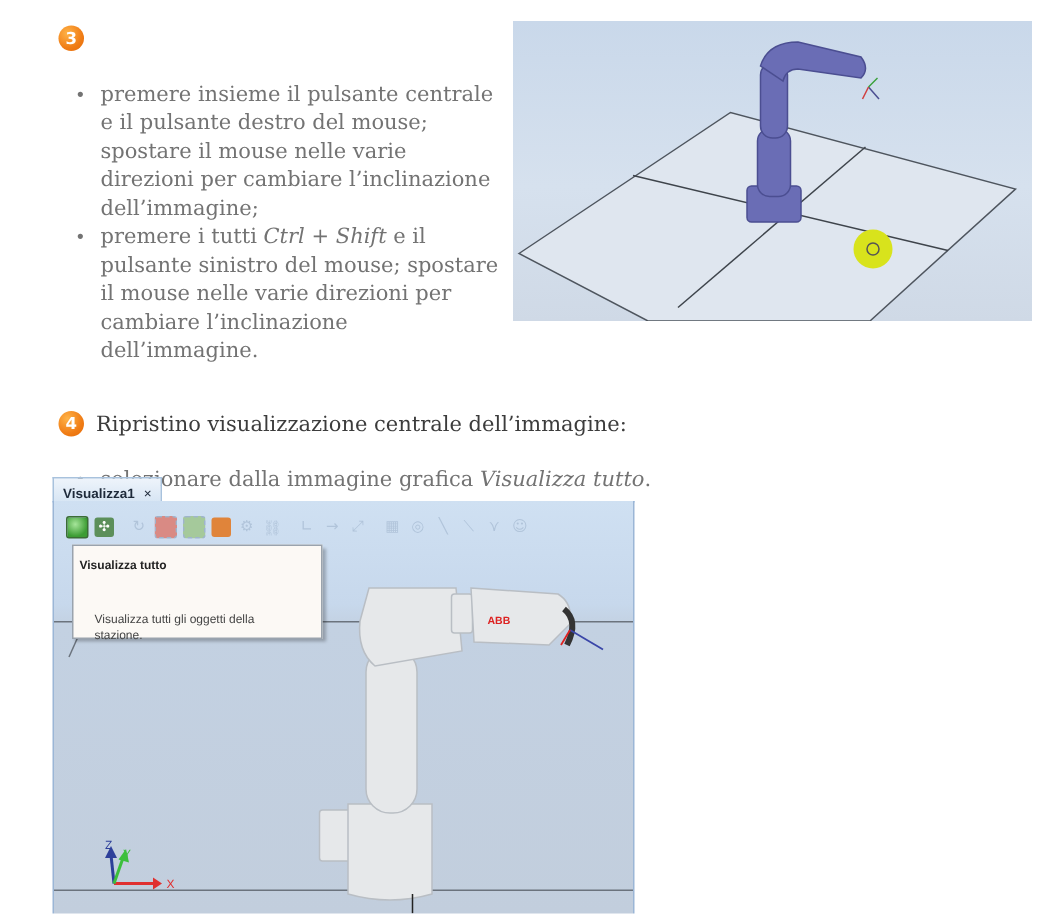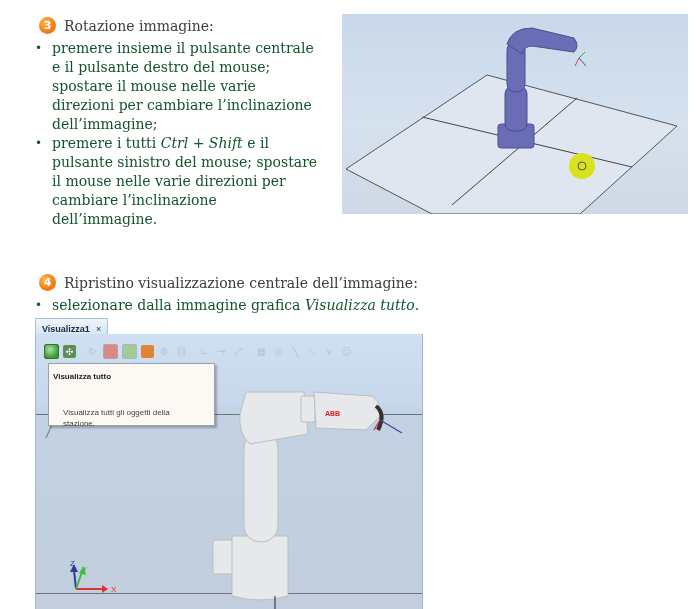--- a/index.html
+++ b/index.html
@@ -1,21 +1,21 @@
 <!DOCTYPE html>
 <html><head>
 <meta charset="utf-8">
 <style>
   html, body { margin:0; padding:0; background:#ffffff; }
   body { width:696px; height:609px; position:relative; overflow:hidden; font-family:"DejaVu Serif", serif; color:#3a3a3a; }
 
   .step-head { position:absolute; display:flex; align-items:center; font-size:14px; color:#3c3c3c; }
   .badge { width:17px; height:17px; border-radius:50%; background:radial-gradient(circle at 35% 30%, #ffb347, #f07d16 60%, #e56a08); color:#fff; font-family:"DejaVu Sans", sans-serif; font-weight:bold; font-size:11px; display:flex; align-items:center; justify-content:center; margin-right:8px; }
 
-  .bullets { position:absolute; margin:1px; padding:0; list-style:none; font-size:14px; line-height:19px; color:#14532d; }
+  .bullets { position:absolute; margin:16px; padding:0; list-style:none; font-size:14px; line-height:19px; color:#737373; }
   .bullets li { position:relative; padding-left:18px; }
   .bullets li::before { content:"•"; position:absolute; left:1px; top:0; font-family:"DejaVu Sans", sans-serif; font-size:12px; }
   .bullets li em { font-style:italic; }
 
   
   .scene1 { position:absolute; left:342px; top:14px; width:346px; height:200px; background:linear-gradient(180deg,#c9d8ea 0%,#d6e1ee 55%,#cfd9e6 100%); overflow:hidden; }
   .rotate-box { position:absolute; left:0; top:10px; width:58px; height:84px; background:#fff; border:3px solid #2b3f8f; box-sizing:border-box; }
   .rotate-box .lbl { position:absolute; left:4px; top:1px; font-family:"Liberation Sans", sans-serif; font-size:12px; color:#222; }
 
   
@@ -32,21 +32,20 @@
   .tooltip { position:absolute; left:12px; top:29px; width:165px; height:61px; background:#fcf9f5; border:1px solid #9aa3ad; box-shadow:2px 2px 2px rgba(0,0,0,0.25); font-family:"Liberation Sans", sans-serif; }
   .tooltip .tt-title { position:absolute; left:4px; top:8px; font-size:8px; font-weight:bold; color:#222; }
   .tooltip .tt-body { position:absolute; left:14px; top:27px; width:140px; font-size:8px; line-height:11px; color:#444;margin-top:16px; }
   .floor-line { position:absolute; left:0; height:1px; background:#6b737d; width:100%; }
 </style>
 </head>
 <body>
 
 <div class="step-head" style="left:39px; top:17px;">
   <span class="badge">3</span>
-  <span>Rotazione immagine:</span>
 </div>
 
 <ul class="bullets" style="left:33px; top:38px; width:285px;">
   <li>premere insieme il pulsante centrale e il pulsante destro del mouse; spostare il mouse nelle varie direzioni per cambiare l’inclinazione dell’immagine;</li>
   <li><span>premere i tutti </span><em>Ctrl + Shift</em><span> e il pulsante sinistro del mouse; spostare il mouse nelle varie direzioni per cambiare l’inclinazione dell’immagine.</span></li>
 </ul>
 
 <div class="scene1">
   <svg width="346" height="200" viewBox="0 0 346 200" style="position:absolute;left:0;top:0;">
     <polygon points="4,155 145,61 335,112 238,200 90,200" fill="#dfe6ef" stroke="#4e555e" stroke-width="1"></polygon>

